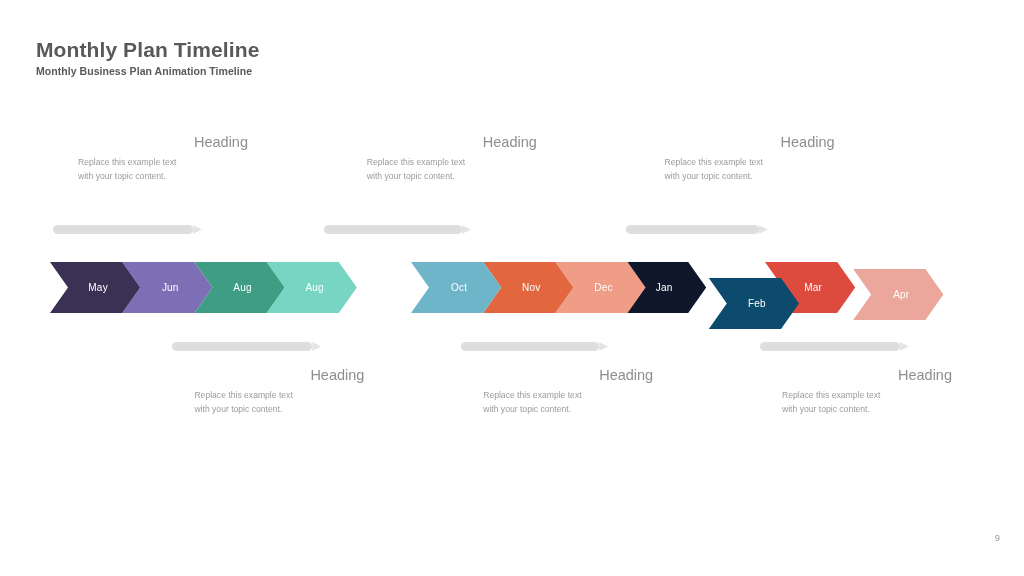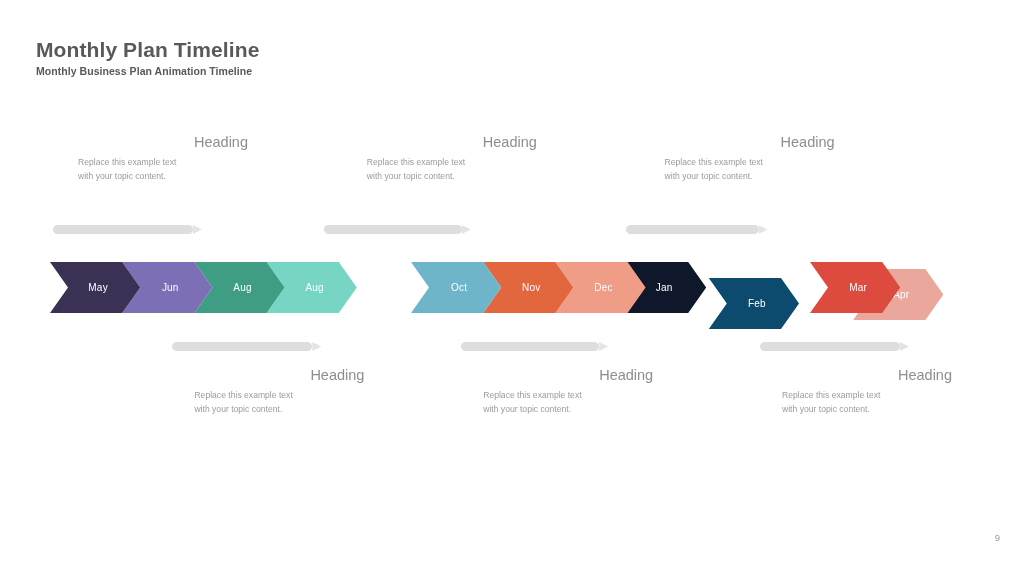--- a/index.html
+++ b/index.html
@@ -174,21 +174,21 @@
     </div>
     <div class="chevron" style="left: 505.4px; width: 90.2px; background: rgb(239, 157, 134); clip-path: polygon(0px 0px, 72.2px 0px, 90.2px 50%, 72.2px 100%, 0px 100%, 18px 50%); z-index: 5;">
       <span class="chevron-label">Dec</span>
     </div>
     <div class="chevron" style="left: 566px; width: 90.2px; background: #0f172a; clip-path: polygon(0px 0px, 72.2px 0px, 90.2px 50%, 72.2px 100%, 0px 100%, 18px 50%); z-index: 4;">
       <span class="chevron-label">Jan</span>
     </div>
     <div class="chevron" style="left: 658.8px; width: 90.2px; background: #0c4a6e; clip-path: polygon(0px 0px, 72.2px 0px, 90.2px 50%, 72.2px 100%, 0px 100%, 18px 50%); z-index: 3; margin-top: 16px;">
       <span class="chevron-label">Feb</span>
     </div>
-    <div class="chevron" style="left: 760px; width: 90.2px; background: rgb(221, 74, 62); clip-path: polygon(0px 0px, 72.2px 0px, 90.2px 50%, 72.2px 100%, 0px 100%, 18px 50%); z-index: 2;">
+    <div class="chevron" style="left: 715px; width: 90.2px; background: rgb(221, 74, 62); clip-path: polygon(0px 0px, 72.2px 0px, 90.2px 50%, 72.2px 100%, 0px 100%, 18px 50%); z-index: 2;">
       <span class="chevron-label">Mar</span>
     </div>
     <div class="chevron" style="left: 803.2px; width: 90.2px; background: rgb(236, 167, 156); clip-path: polygon(0px 0px, 72.2px 0px, 90.2px 50%, 72.2px 100%, 0px 100%, 18px 50%); z-index: 1; margin-top: 7px;">
       <span class="chevron-label">Apr</span>
     </div>
   </div>
 
 <div class="connector" id="conn-below-0" style="left: 172.4px; top: 342px; width: 149px;">
   <div class="bar" style="width: 140px;"></div>
   <div class="tip" style="left: 140px;"></div>

